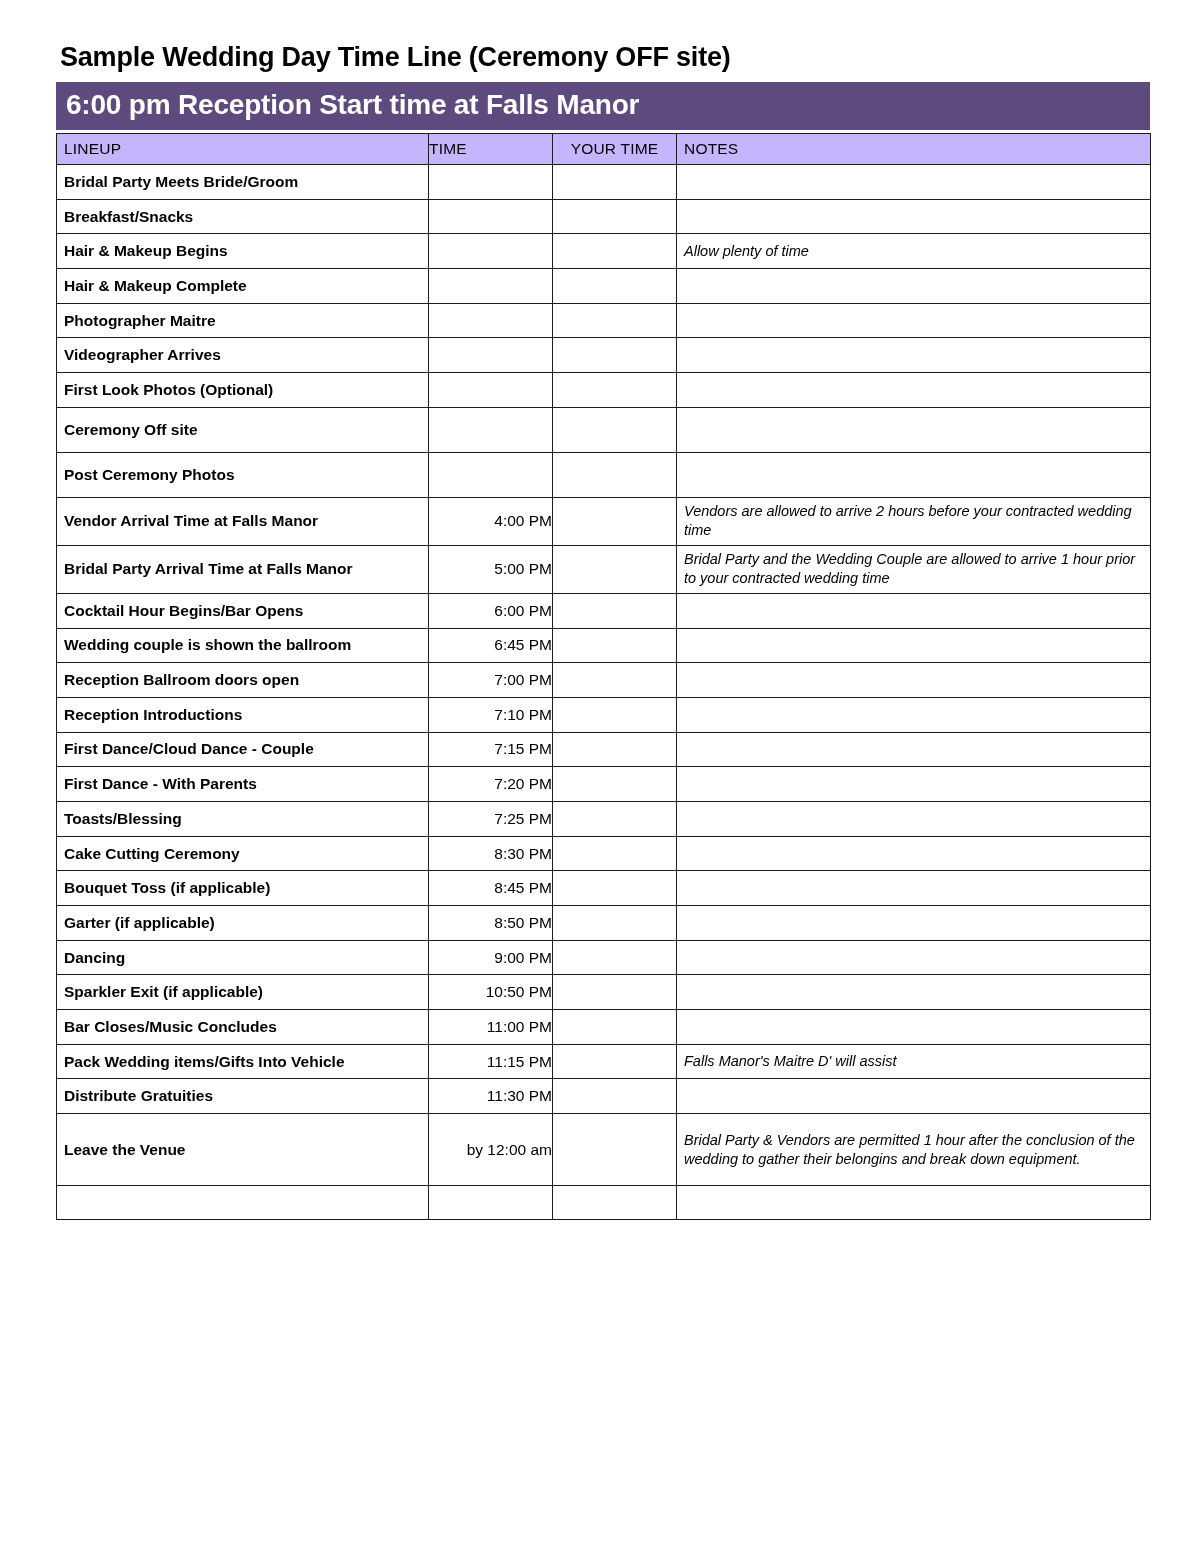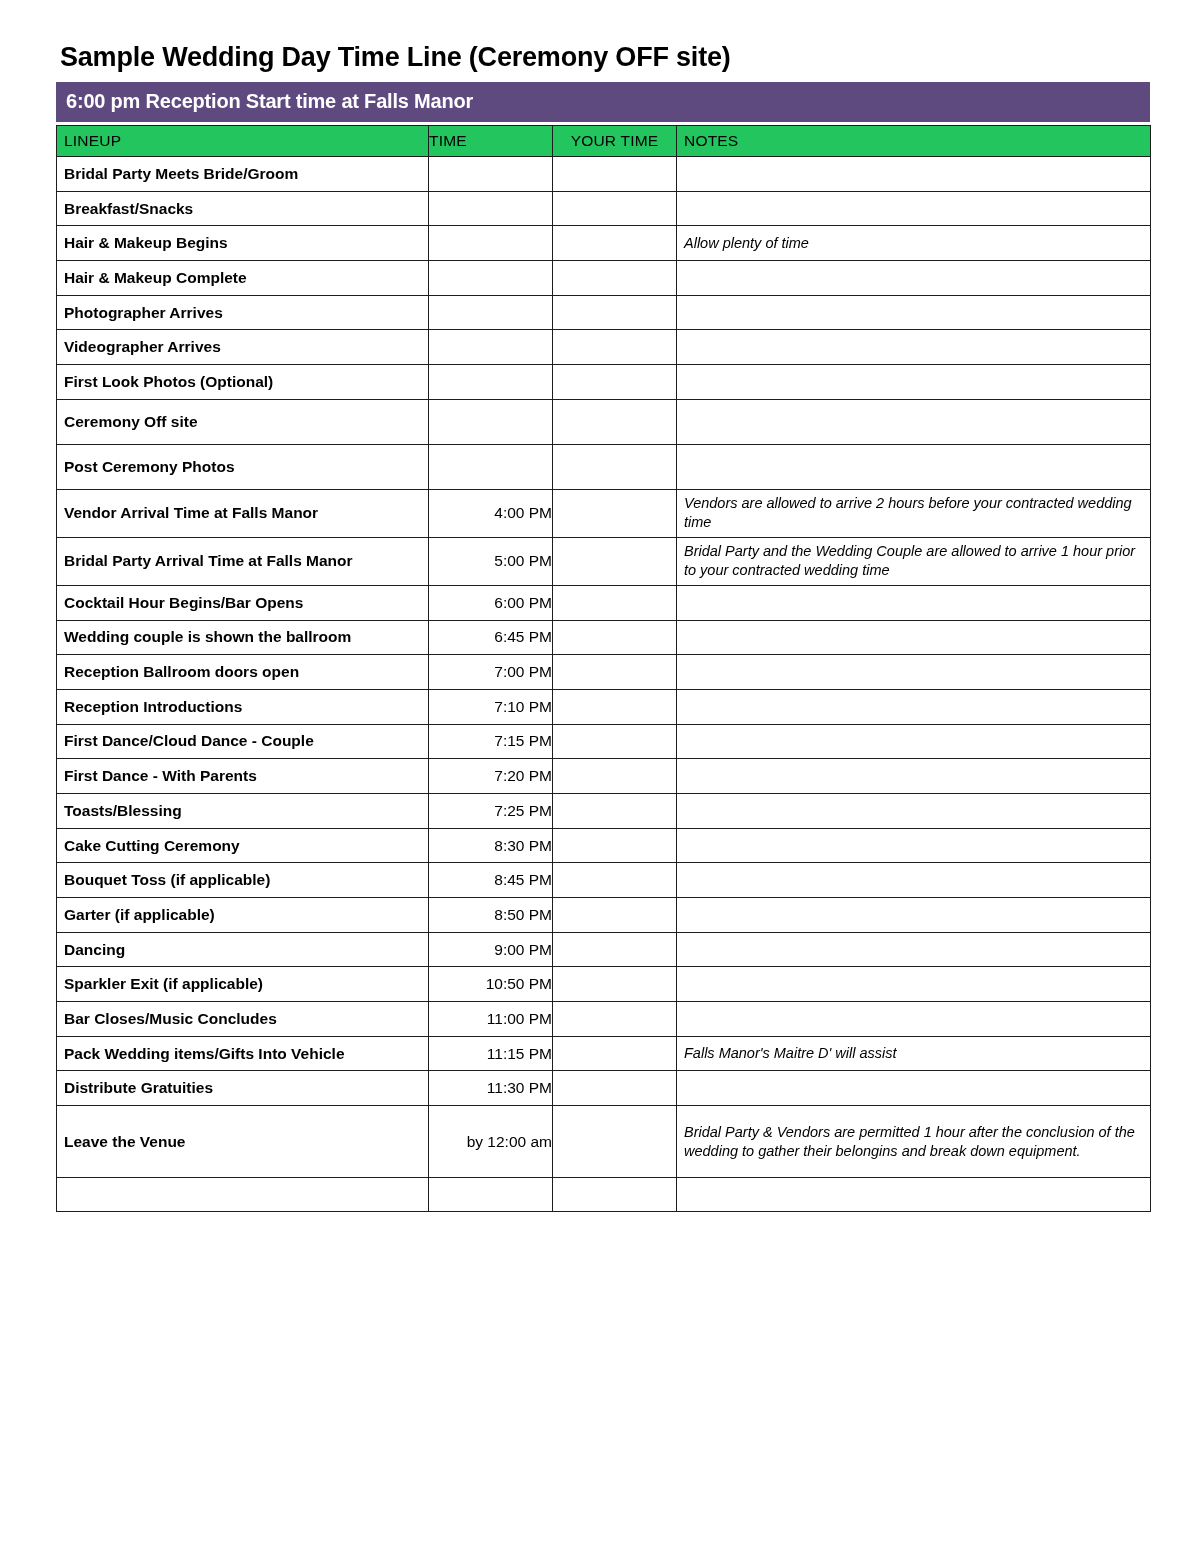--- a/index.html
+++ b/index.html
@@ -26,21 +26,21 @@
     font-size: 27px;
     font-weight: bold;
     letter-spacing: -0.2px;
     line-height: 1.15;
     margin: 0 0 9px 4px;
     white-space: nowrap;
   }
   .banner {
     background: #5f4a80;
     color: #ffffff;
-    font-size: 20px;
+    font-size: 28px;
     font-weight: bold;
     line-height: 1;
     padding: 9px 12px 11px 10px;
     width: 1094px;
     box-sizing: border-box;
     letter-spacing: -0.2px;
   }
   table.timeline {
     border-collapse: collapse;
     table-layout: fixed;
@@ -50,21 +50,21 @@
   table.timeline td, table.timeline th {
     border: 1.6px solid #1d1d20;
     padding: 0;
     vertical-align: middle;
     font-size: 15.5px;
     font-weight: normal;
     text-align: left;
     box-sizing: border-box;
   }
   thead th {
-    background: #22c55e;
+    background: #c4b5fd;
     font-weight: bold;
     font-size: 14.5px;
     height: 31px;
     letter-spacing: 0.2px;
   }
   thead th.c-lineup { padding-left: 7px; }
   thead th.c-time   { text-align: left; }
   thead th.c-yourtime { text-align: center; }
   thead th.c-notes  { padding-left: 7px; }
 
@@ -137,21 +137,21 @@
           <td class="cell-your-time"></td>
           <td class="cell-notes">Allow plenty of time</td>
         </tr>
         <tr>
           <td class="cell-lineup">Hair &amp; Makeup Complete</td>
           <td class="cell-time"></td>
           <td class="cell-your-time"></td>
           <td class="cell-notes"></td>
         </tr>
         <tr>
-          <td class="cell-lineup">Photographer Arrives</td>
+          <td class="cell-lineup">Photographer Maitre</td>
           <td class="cell-time"></td>
           <td class="cell-your-time"></td>
           <td class="cell-notes"></td>
         </tr>
         <tr>
           <td class="cell-lineup">Videographer Arrives</td>
           <td class="cell-time"></td>
           <td class="cell-your-time"></td>
           <td class="cell-notes"></td>
         </tr>

